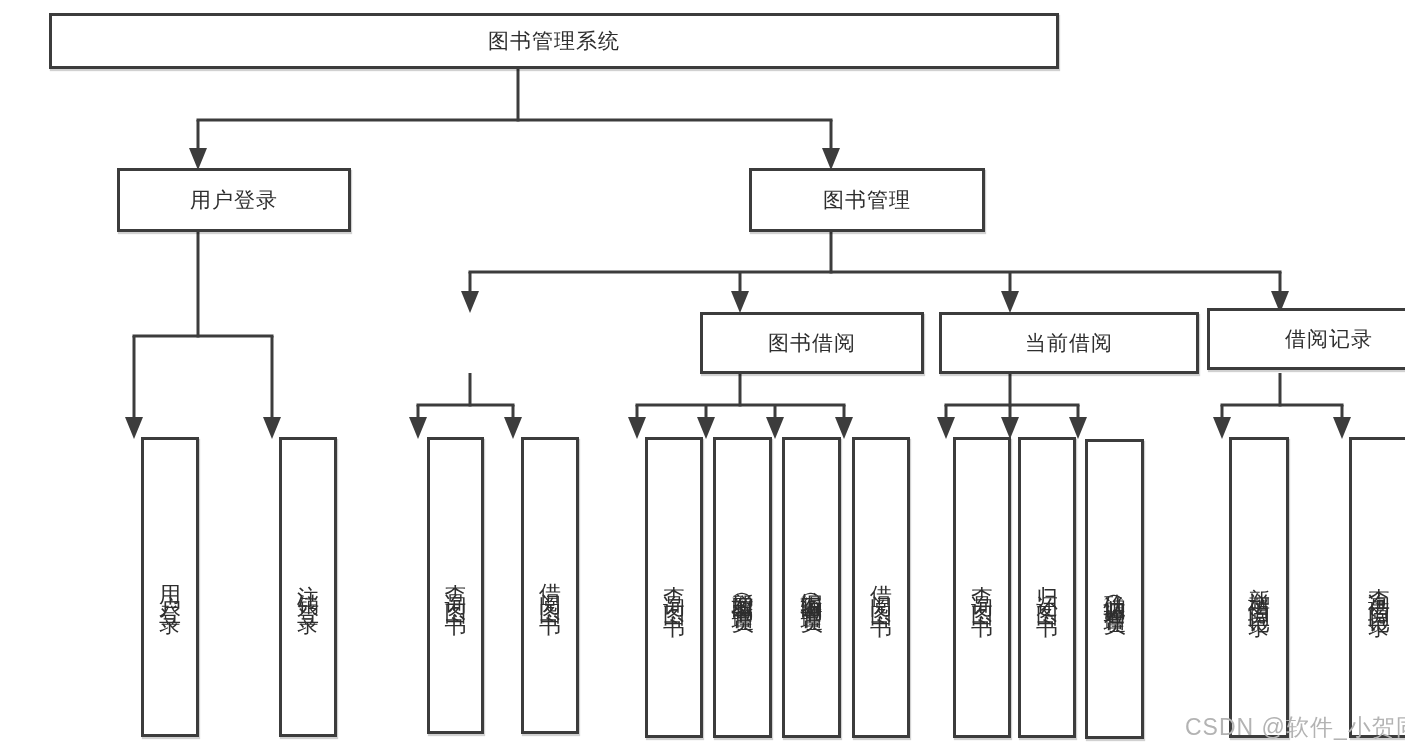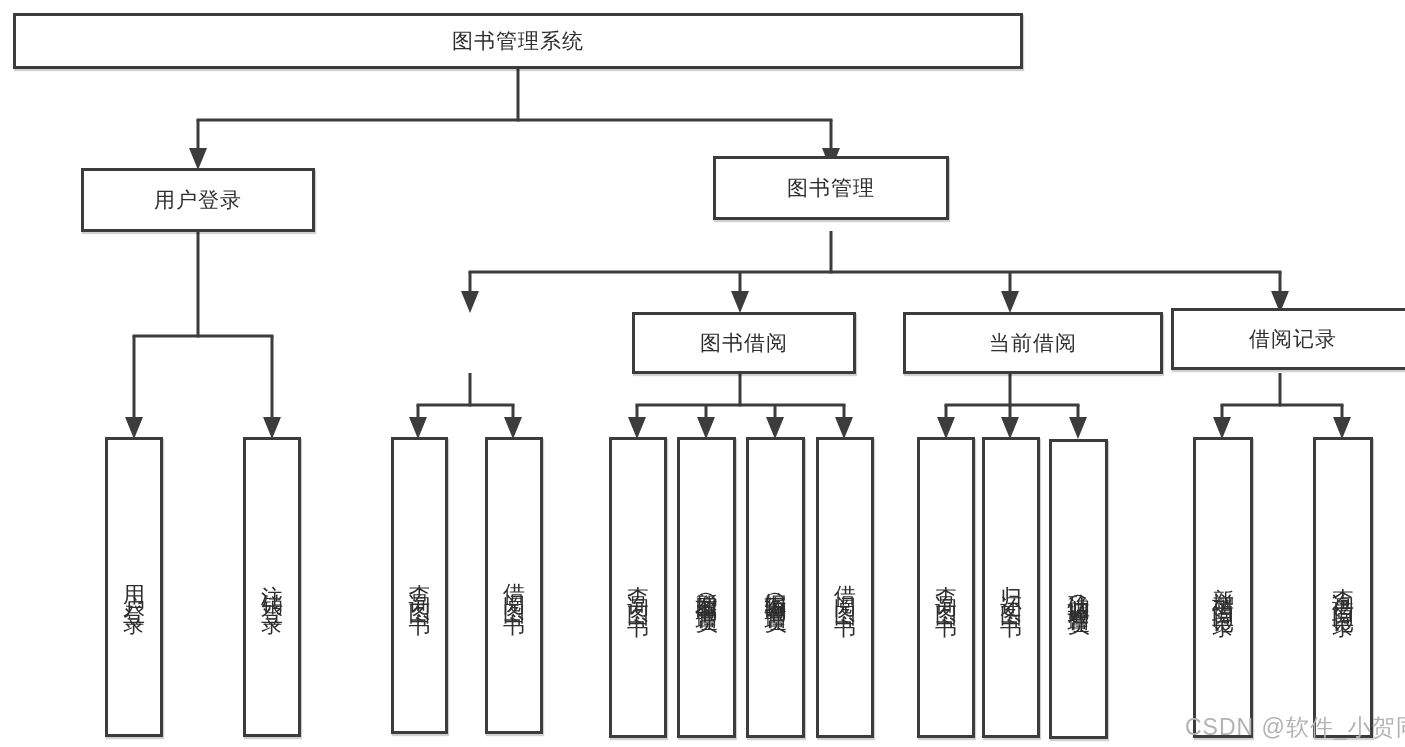--- a/index.html
+++ b/index.html
@@ -24,20 +24,21 @@
   .box {
     position: absolute;
     box-sizing: border-box;
     border: 3px solid #3c3c3c;
     background: #ffffff;
     display: flex;
     align-items: center;
     justify-content: center;
     z-index: 2;
     box-shadow: 1px 2px 1px rgba(0,0,0,0.18);
+    margin-left: 36px;
   }
   .hbox .lbl {
     font-size: 21px;
     letter-spacing: 1px;
     color: #2e2e2e;
     white-space: nowrap;
   }
   .vbox .vlbl {
     writing-mode: vertical-rl;
     text-orientation: mixed;
@@ -133,25 +134,25 @@
     </g>
   </svg>
 
   <div class="box hbox" style="left:13px;top:13px;width:1010px;height:56px">
     <span class="lbl">图书管理系统</span>
   </div>
 
   <div class="box hbox" style="left:81px;top:168px;width:234px;height:64px">
     <span class="lbl">用户登录</span>
   </div>
-  <div class="box hbox" style="left:713px;top:156px;width:236px;height:64px">
+  <div class="box hbox" style="left:713px;top:168px;width:236px;height:64px">
     <span class="lbl">图书管理</span>
   </div>
 
-  <div class="box hbox" style="left:632px;top:312px;width:224px;height:62px">
+  <div class="box hbox" style="left:664px;top:312px;width:224px;height:62px">
     <span class="lbl">图书借阅</span>
   </div>
   <div class="box hbox" style="left:903px;top:312px;width:260px;height:62px">
     <span class="lbl">当前借阅</span>
   </div>
   <div class="box hbox" style="left:1171px;top:308px;width:244px;height:62px">
     <span class="lbl">借阅记录</span>
   </div>
 
   <div class="box vbox" style="left:105px;top:437px;width:58px;height:300px">

